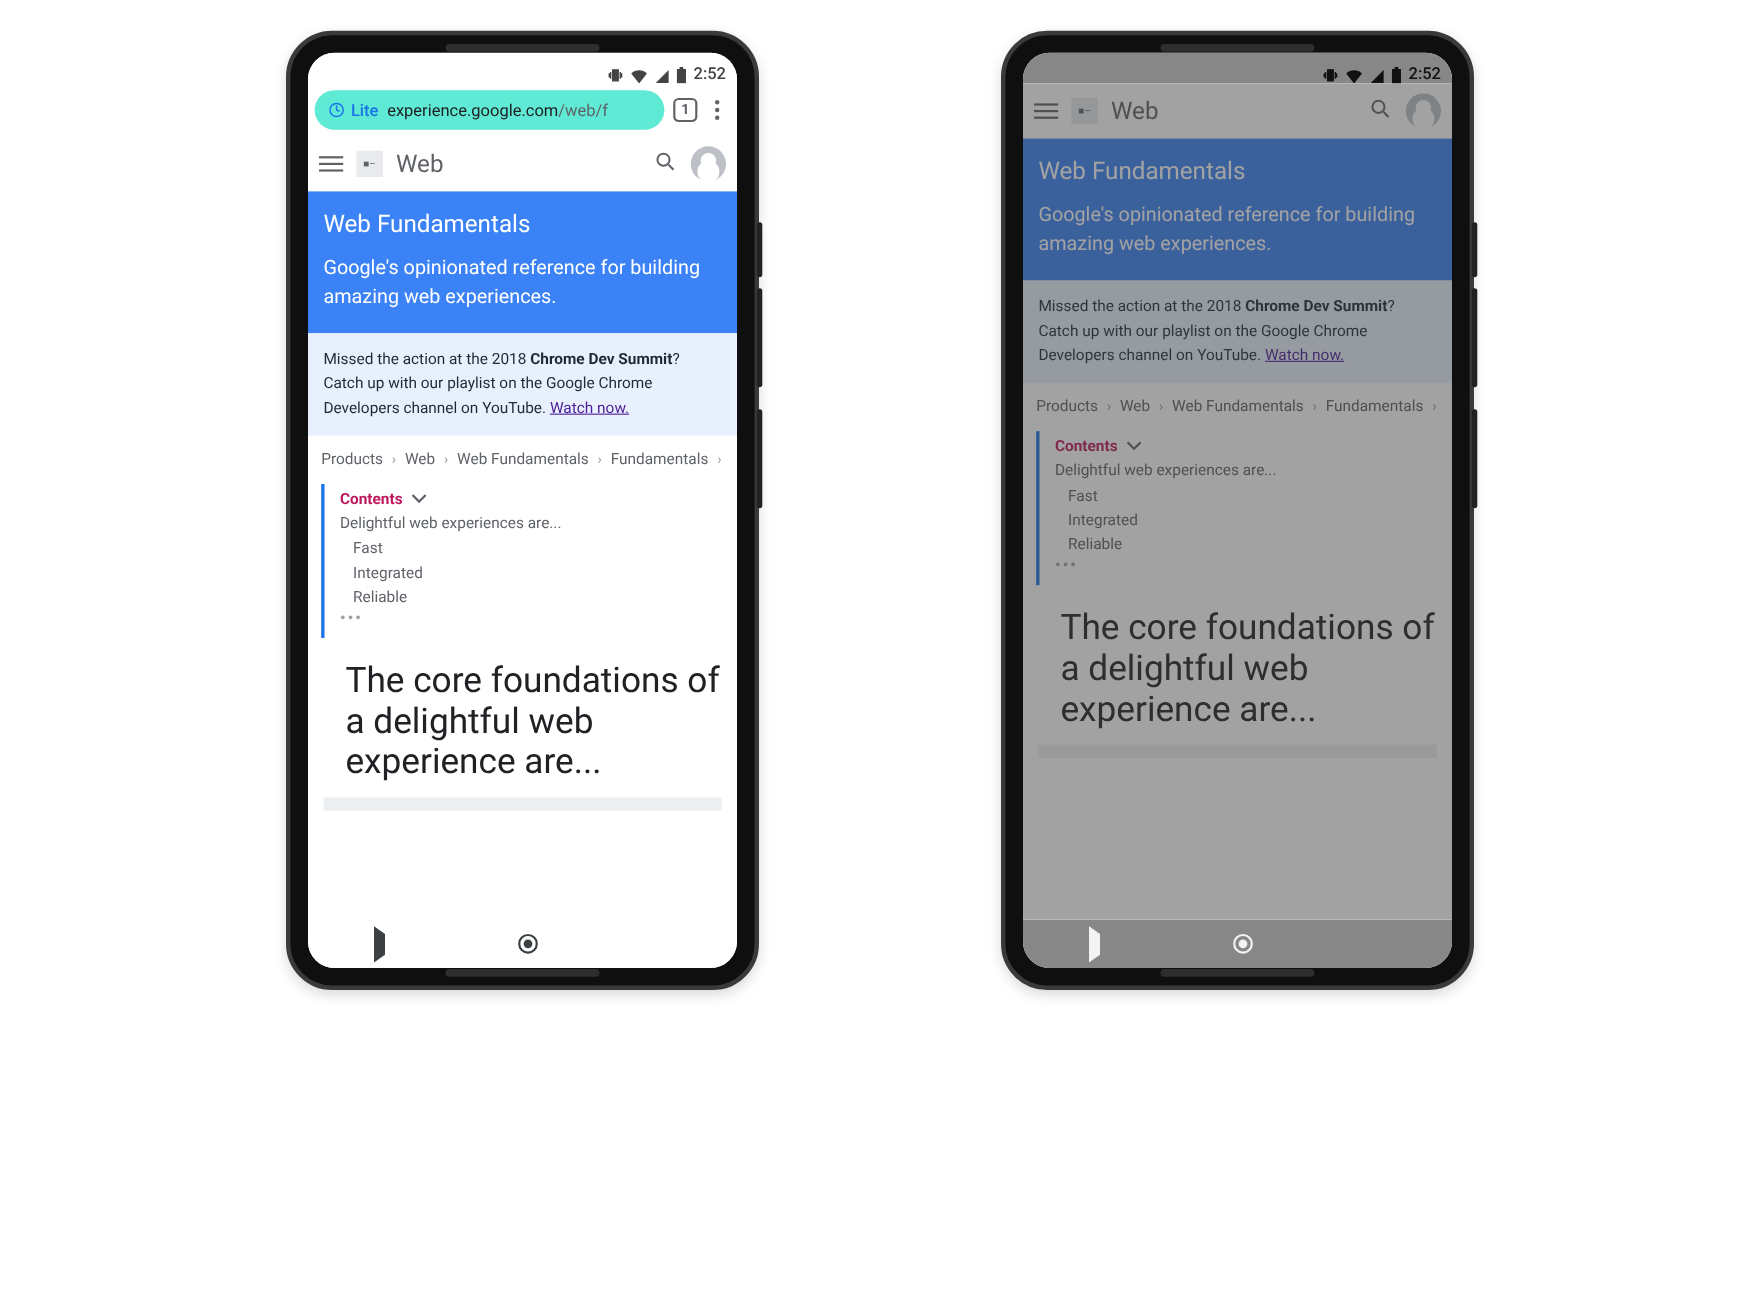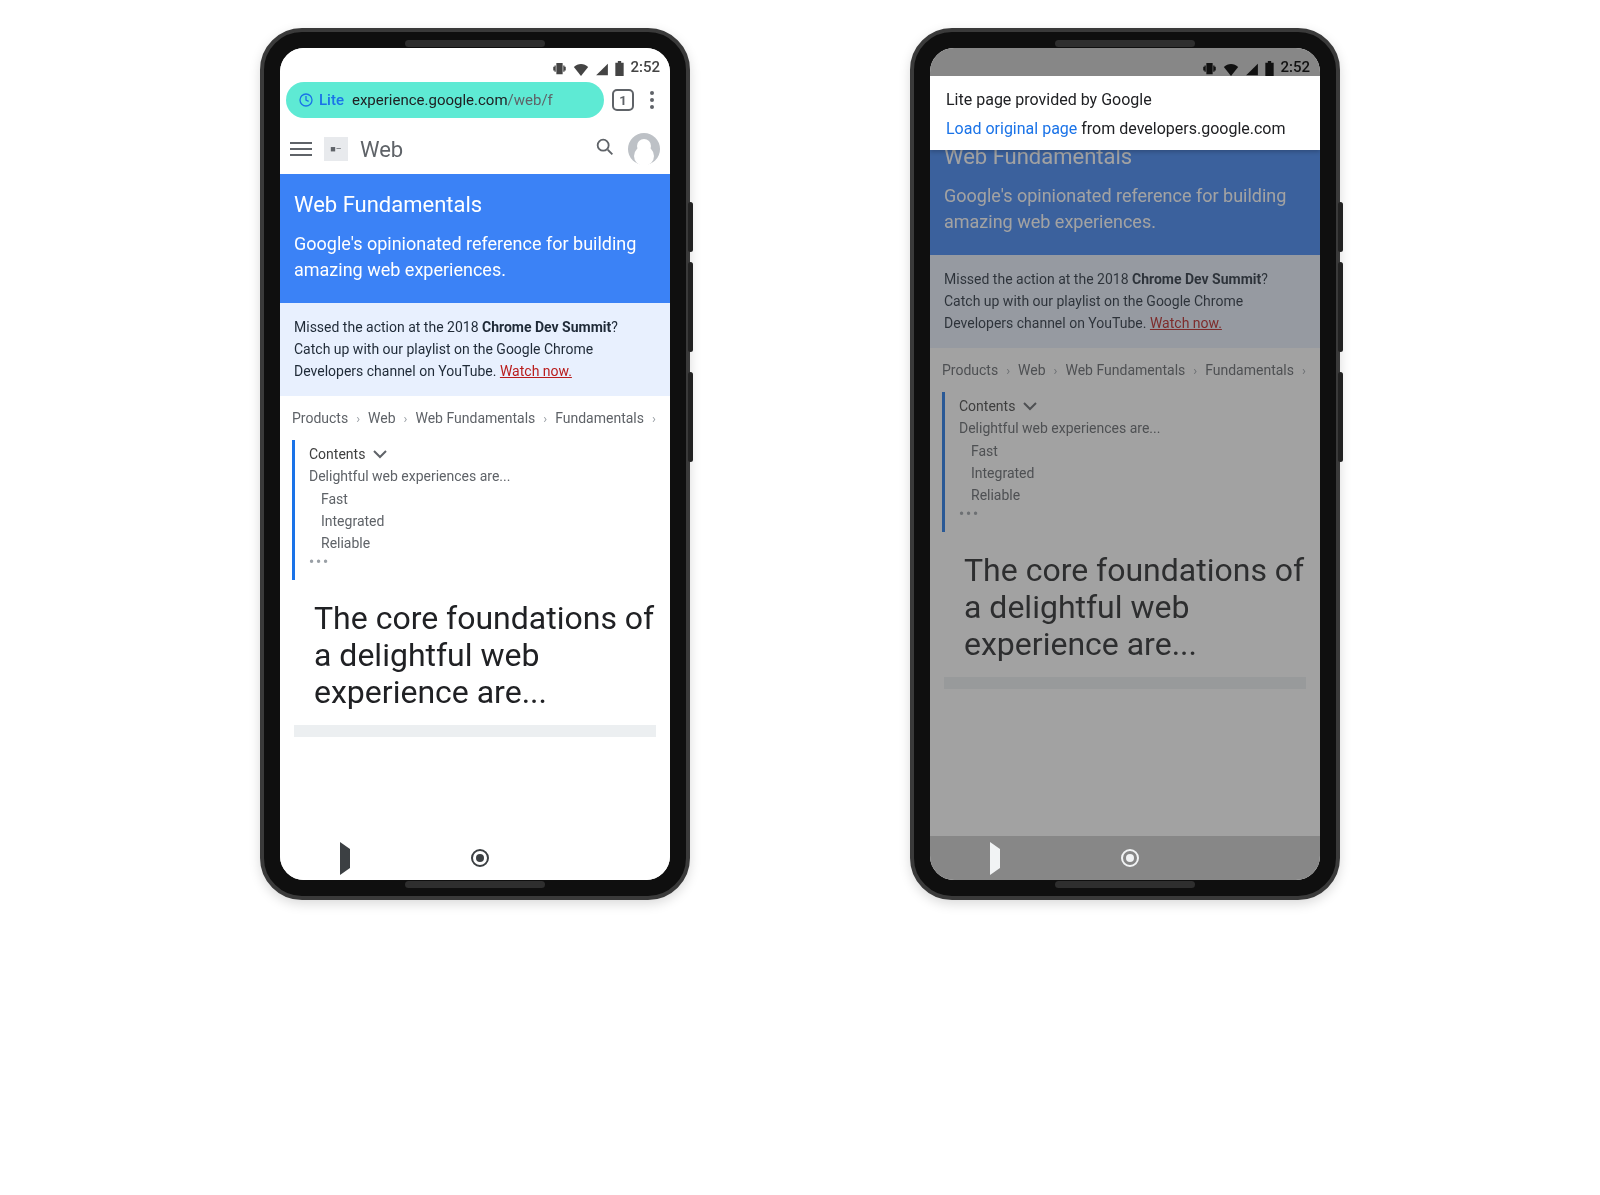--- a/index.html
+++ b/index.html
@@ -86,30 +86,30 @@
   .avatar::after { content:""; width:14px; height:14px; background:#fff; border-radius:50%; box-shadow:0 10px 0 3px #fff; margin-top:-6px; }
   .hero {
     background:#3b82f6; color:#fff; padding:18px 14px 20px 14px;
   }
   .hero h1 { font-size:22px; font-weight:400; margin-bottom:14px; }
   .hero p { font-size:18px; line-height:1.45; }
   .promo {
     background:#e8f0fe; padding:14px 14px; font-size:14px; line-height:1.55; color:#1f2a37;
   }
   .promo b { font-weight:700; }
-  .promo a { color:#b91c1c; text-decoration:underline;text-align:right; }
+  .promo a { color:#4c1d95; text-decoration:underline;text-align:right; }
   .crumbs {
     display:flex; align-items:flex-end; gap:8px; font-size:14px; color:#5f6368;
     padding:14px 12px;
   }
   .chev { font-size:13px; color:#9aa0a6; }
   .toc {
     margin:0 12px; border-left:3px solid #1a73e8; padding:6px 14px 10px 14px; font-size:14px; color:#5f6368;
   }
-  .toc .tline { display:flex; align-items:flex-start; gap:8px; color:#404040; margin-bottom:6px; }
+  .toc .tline { display:flex; align-items:flex-start; gap:8px; color:#be185d; margin-bottom:6px;font-weight:bold; }
   .toc .lead { margin:4px 0; }
   .toc .sub { margin-left:12px; padding:3px 0; }
   .dots3 { color:#9aa0a6; letter-spacing:2px; font-weight:700; margin-left:0px; }
   .big {
     font-size:32px; line-height:1.15; color:#202124; padding:20px 14px 8px 14px; font-weight:400;margin-left:20px;
   }
   .loadbar { height:12px; background:#eceff1; margin:6px 14px 0 14px; }
   .navbar {
     height:44px; background:#fff; display:flex; justify-content:space-around; align-items:center; margin-top:auto;
   }
@@ -335,26 +335,20 @@
           <div class="sub">Integrated</div>
           <div class="sub">Reliable</div>
           <div class="dots3">•••</div>
         </div>
 
         <div class="big">The core foundations of a delightful web experience are...</div>
         <div class="loadbar"></div>
 
         <div class="dimmer"></div>
 
-        <div class="sheet">
-          <div class="row1">Lite page provided by Google</div>
-          <div>
-            <span class="link">Load original page</span><span> from developers.google.com</span>
-          </div>
-        </div>
       </div>
 
       <div class="navbar">
         <span class="nav-btn"><span class="tri rev"></span></span>
         <span class="nav-btn">
             <span class="circ-out">
               <span class="circ-in"></span>
             </span>
           </span>
         <span class="nav-btn"><span class="sq"></span></span>

